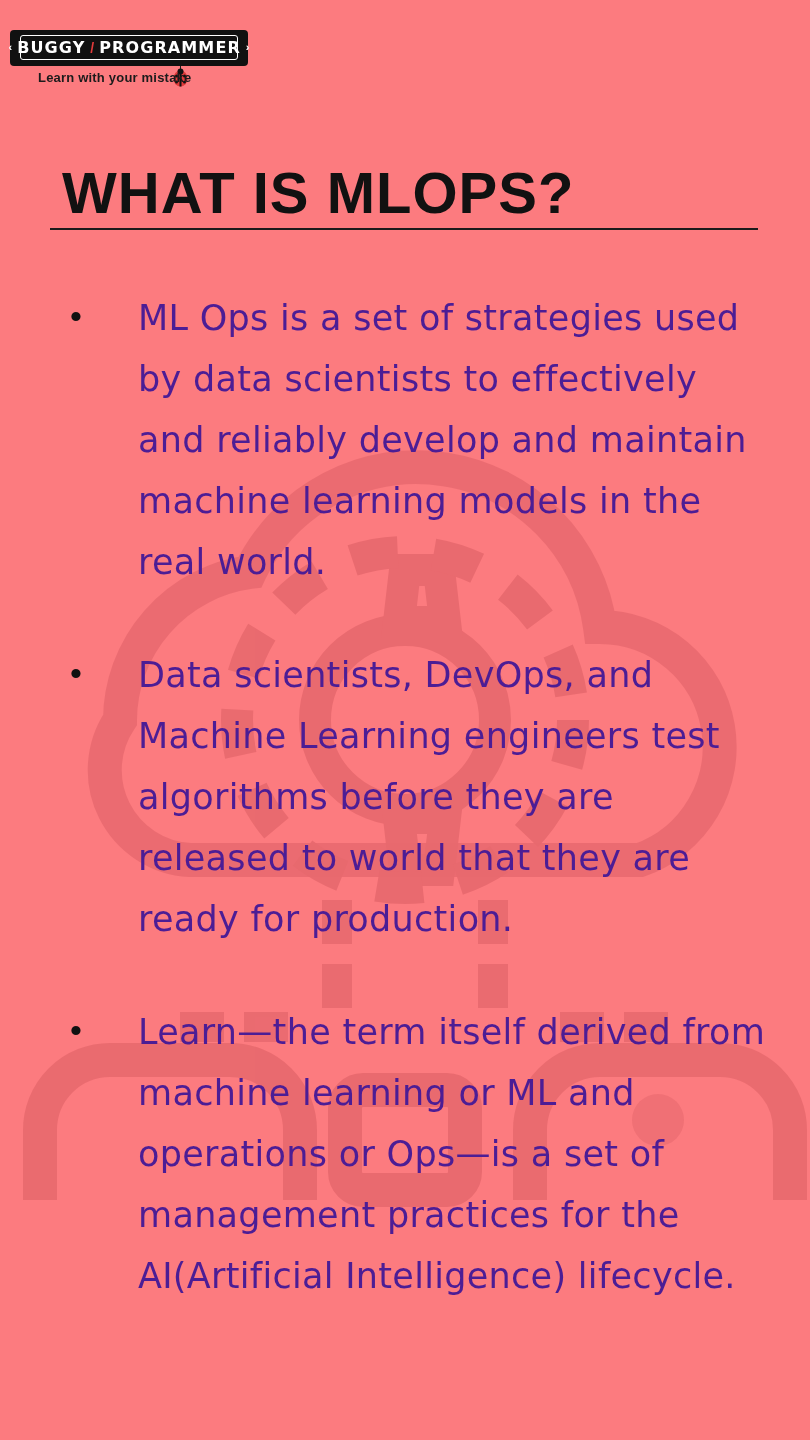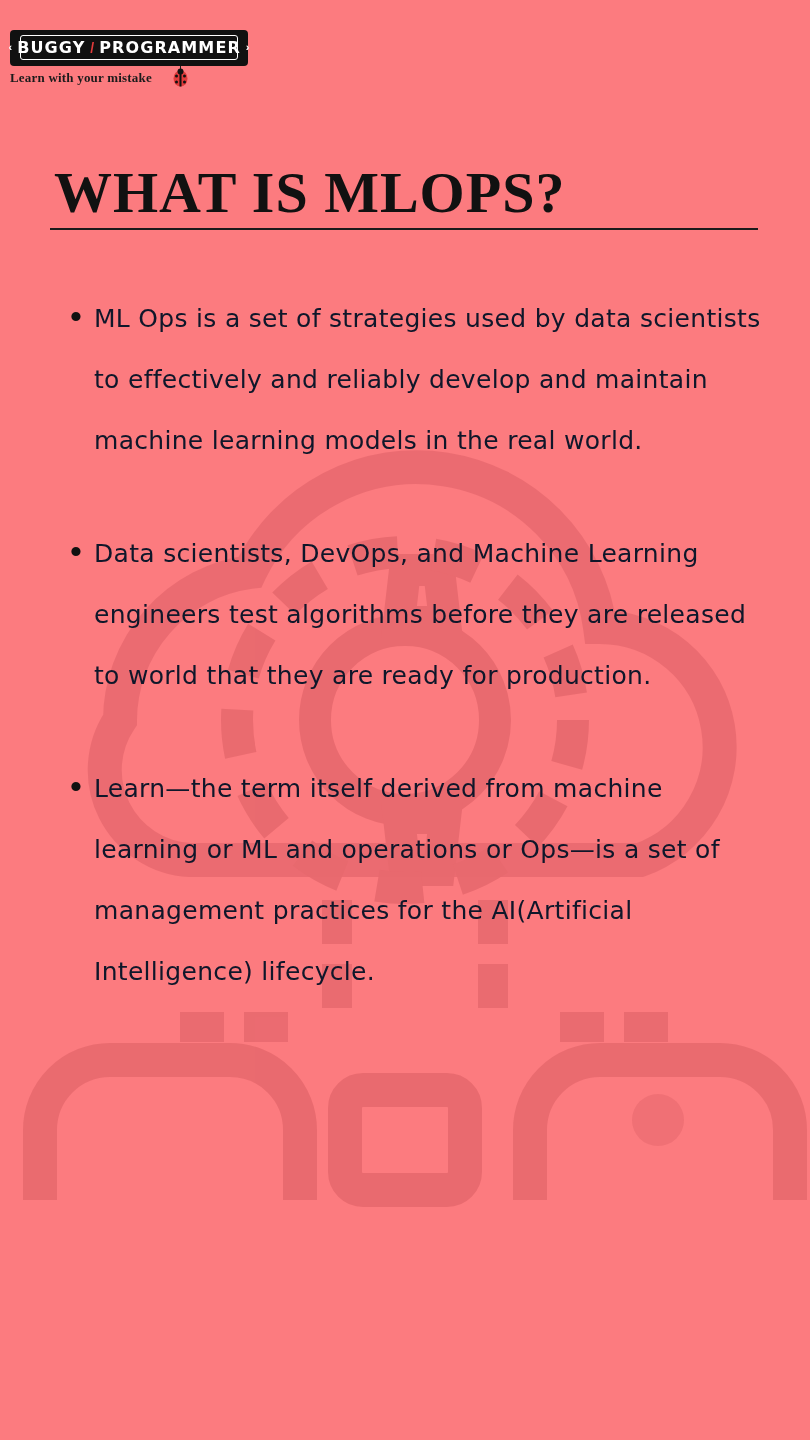--- a/index.html
+++ b/index.html
@@ -65,25 +65,25 @@
     font-weight: bold;
     font-family: "DejaVu Sans", sans-serif;
   }
   .logo-slash {
     color: #e23b3b;
     font-size: 14px;
     font-weight: bold;
   }
   #logo-tagline {
     color: #1b1b1b;
-    font-family: Liberation Serif, serif;
+    font-family: Liberation Sans, sans-serif;
     font-weight: bold;
     font-size: 13px;
     margin-top: 4px;
-    margin-left: 0;
+    margin-left: 28px;
     letter-spacing: 0.2px;
   }
   
   #ladybug-thread {
     position: absolute;
     left: 180px;
     top: 36px;
     width: 1px;
     height: 38px;
     background: #1b1b1b;
@@ -92,28 +92,28 @@
     position: absolute;
     left: 172px;
     top: 68px;
     width: 17px;
     height: 19px;
   }
 
   
   #title {
     position: absolute;
-    left: 54px;
+    left: 62px;
     top: 120px;
     z-index: 3;
     color: #111111;
     font-size: 58px;
     font-weight: bold;
     letter-spacing: 1px;
-    font-family: Liberation Serif, serif;
+    font-family: Liberation Sans, sans-serif;
   }
   #title-rule {
     position: absolute;
     left: 50px;
     top: 228px;
     width: 708px;
     height: 2px;
     background: #1b1b1b;
     z-index: 3;
   }
@@ -134,26 +134,27 @@
   .bullet-dot {
     flex: 0 0 auto;
     width: 24px;
     color: #111111;
     font-size: 34px;
     line-height: 56px;
     text-align: left;
   }
   .bullet-text {
     flex: 1 1 auto;
-    color: #0f172a;
-    font-size: 25px;
+    color: #4c1d95;
+    font-size: 35px;
     line-height: 61px;
     letter-spacing: 0.3px;
     font-family: "DejaVu Sans", sans-serif;
     font-weight: 400;
+    margin-left: 44px;
   }
 </style>
 </head>
 <body>
 
 <svg id="bg-art" viewBox="0 0 810 1000" aria-hidden="true">
   <g fill="none" stroke="#e8696e" stroke-width="34" opacity="0.85">
 
     <path d="M120 420
              a150 150 0 0 1 130 -148

